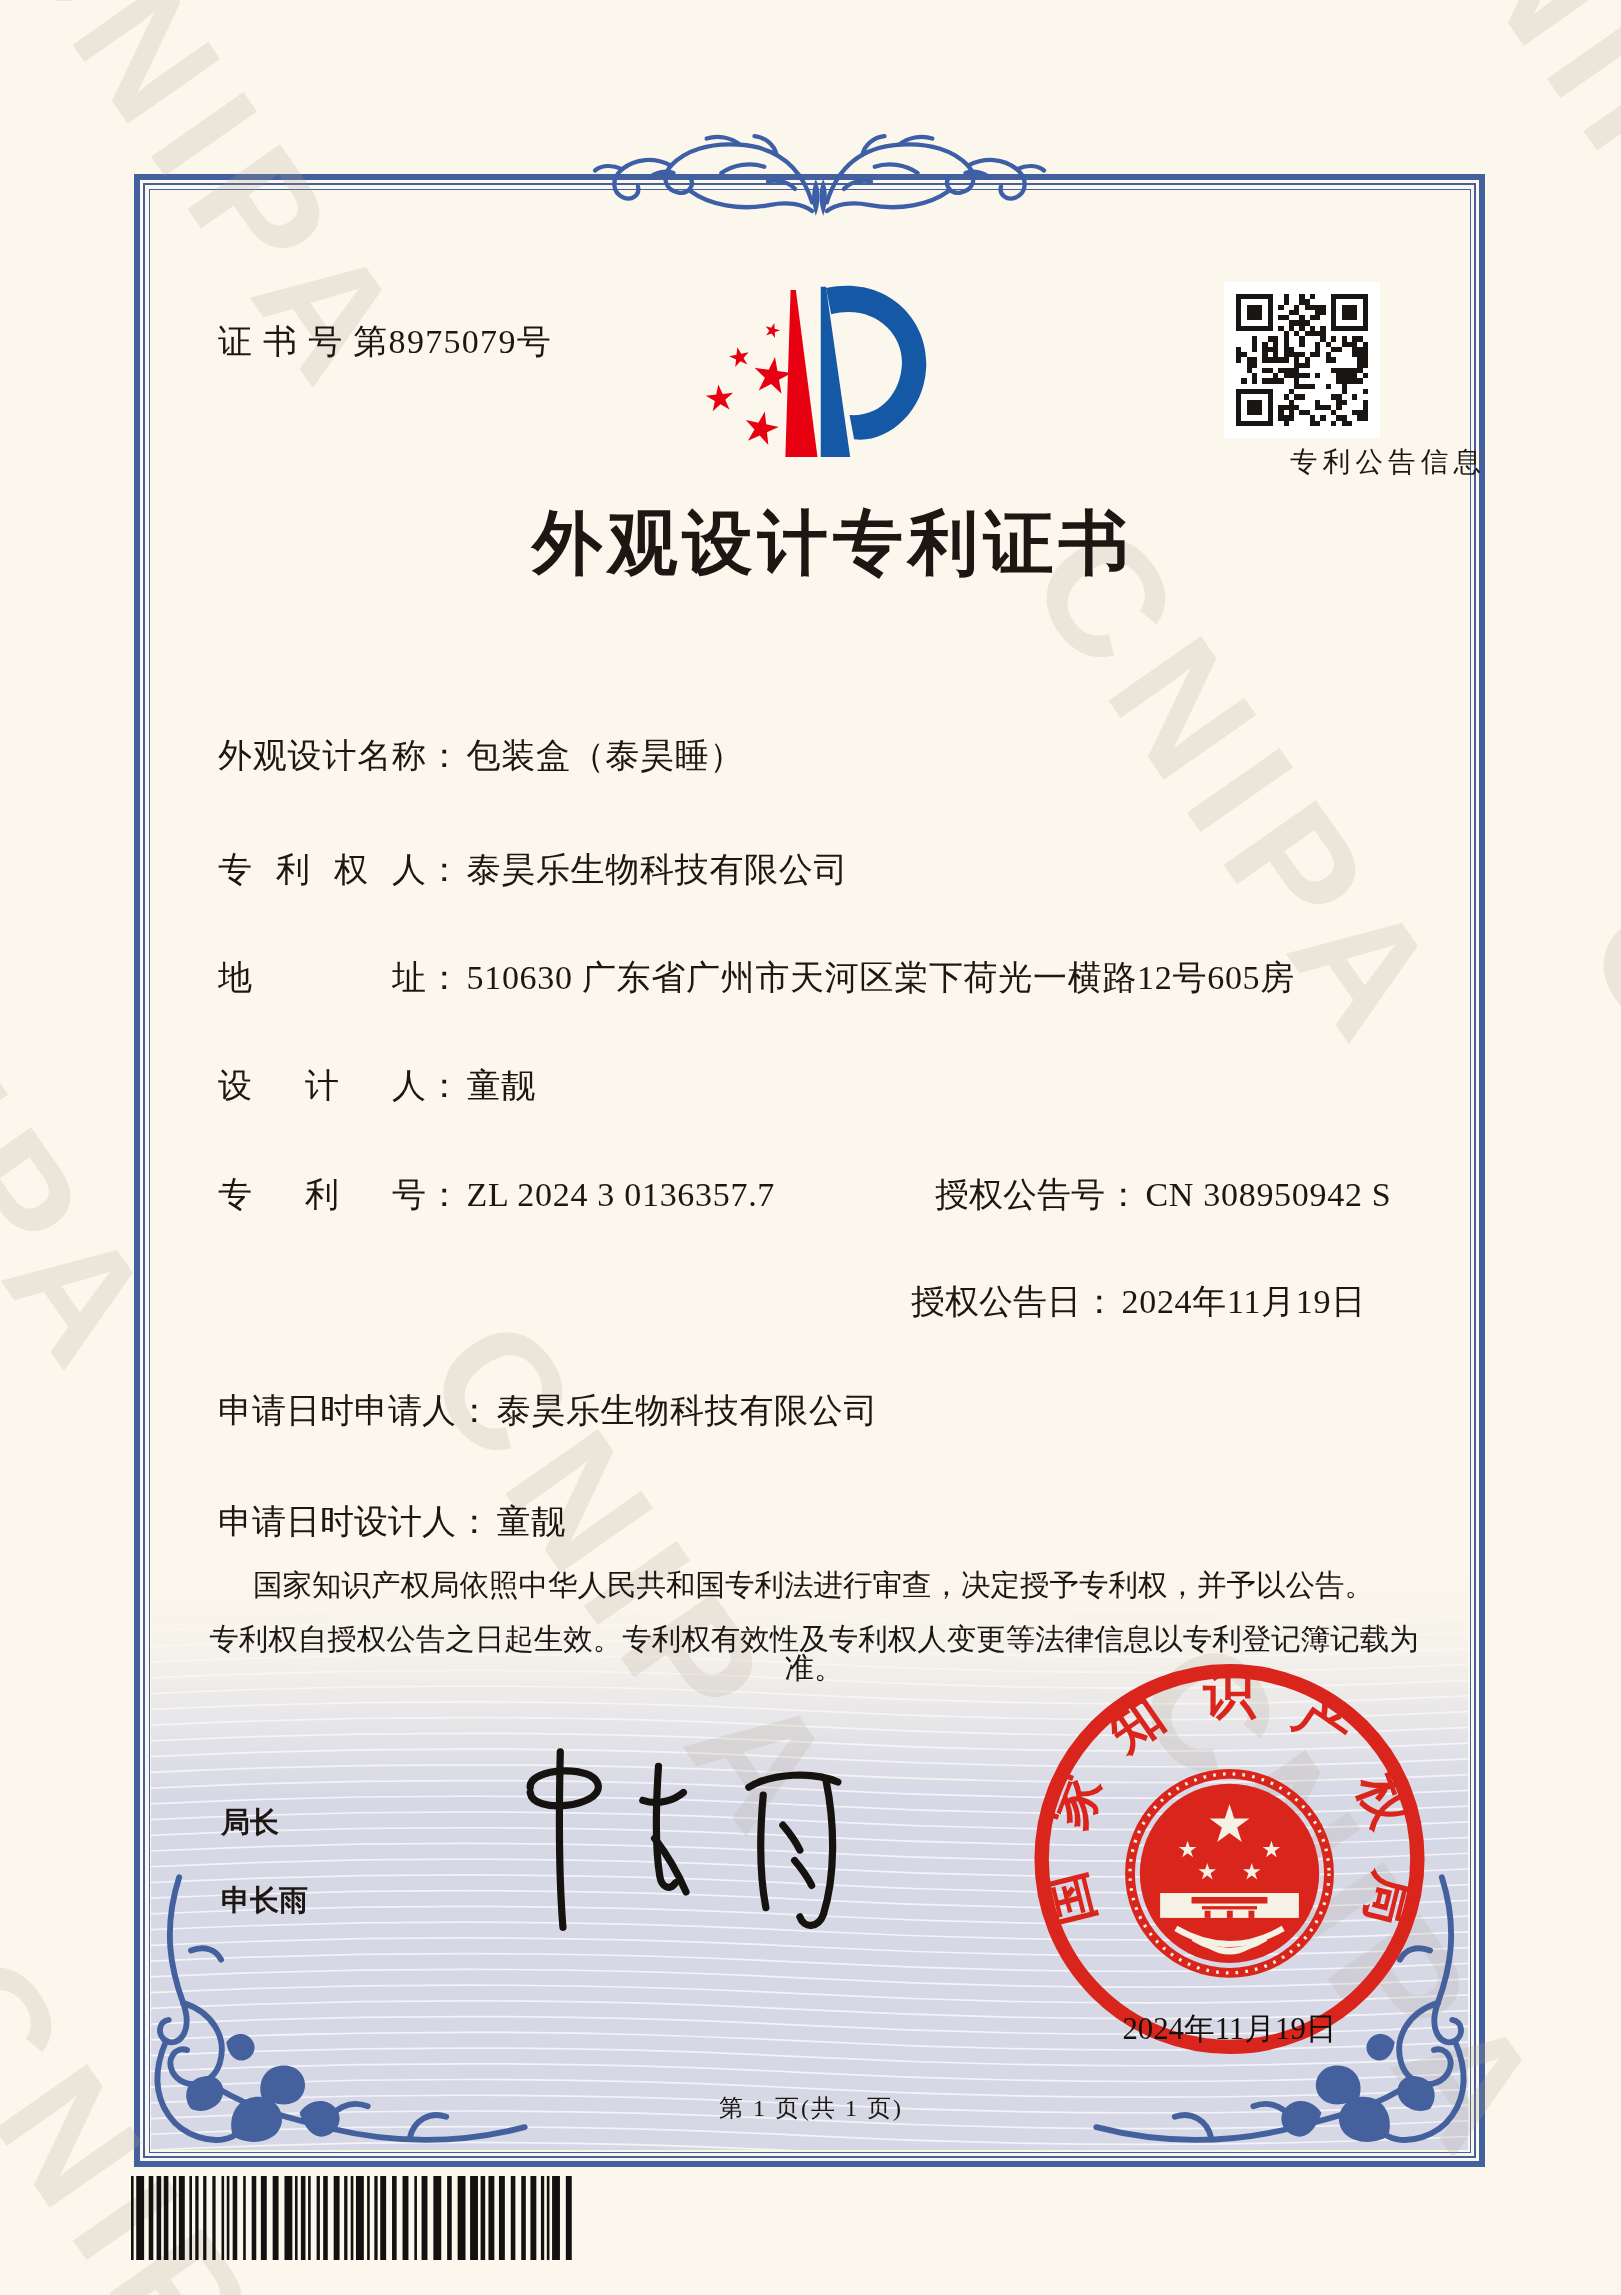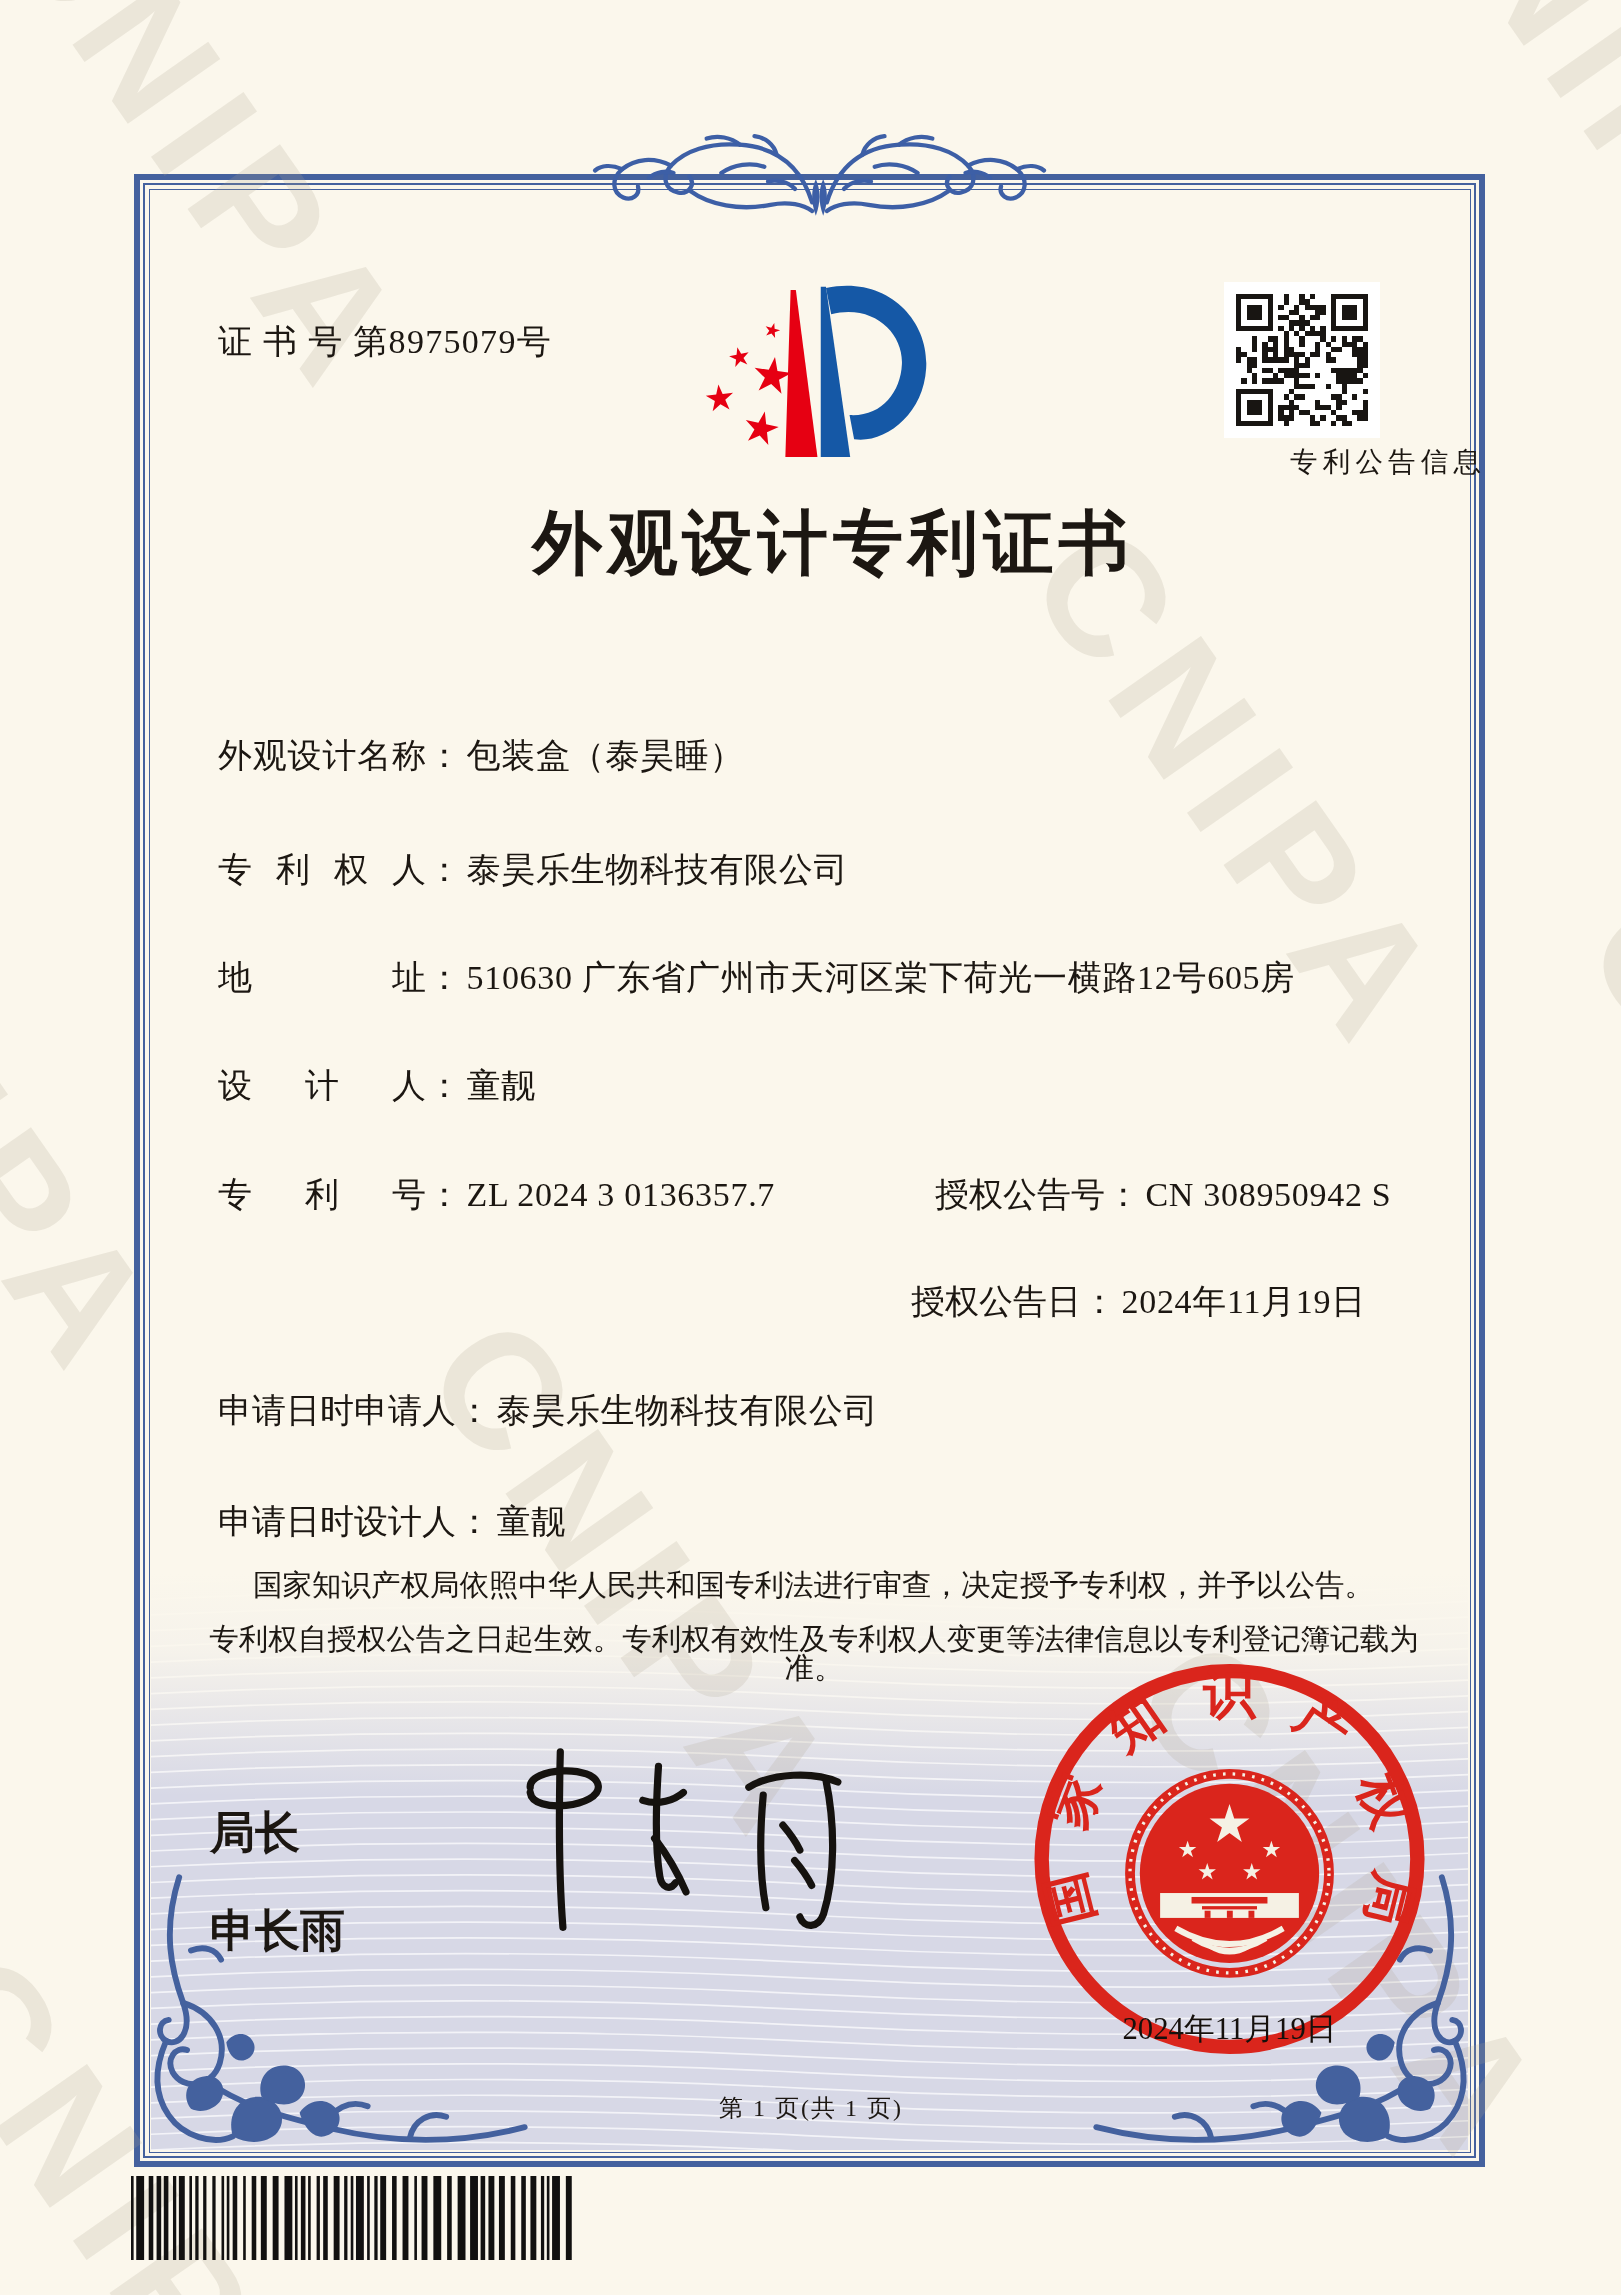--- a/index.html
+++ b/index.html
@@ -76,22 +76,22 @@
   .frow{position:absolute;font-size:34px;z-index:4;white-space:nowrap;}
   .flabel{display:inline-block;vertical-align:top;}
   .flabel.just{width:208px;text-align:justify;text-align-last:justify;}
   .colon{display:inline-block;margin:0 5.2px 0 1.3px;}
   .fvalue{display:inline-block;letter-spacing:0.7px;}
   
   .body-par{position:absolute;left:193px;top:1571px;width:1242px;z-index:4;font-size:29.5px;line-height:1;}
   .body-line1{text-indent:60px;}
   .body-line2{margin-top:24px;text-align:center;}
   
-  .sign-block{position:absolute;left:210px;top:1803px;z-index:4;
-    font-family:Liberation Serif, serif;font-weight:bold;font-size:45px;}
+  .sign-block{position:absolute;left:221px;top:1803px;z-index:4;
+    font-family:Liberation Serif, serif;font-weight:bold;font-size:29px;}
   .sign-name{margin-top:38px;}
   .signature-svg{position:absolute;left:467px;top:1727px;width:400px;height:216px;z-index:5;}
   .seal-svg{position:absolute;left:1020px;top:1643px;width:419px;height:432px;z-index:5;}
   
   .page-footer{
     position:absolute;left:0;right:0;top:2092px;text-align:center;
     font-size:24px;z-index:4;letter-spacing:2px;
   }
   .barcode{position:absolute;left:131px;top:2176px;width:446px;height:84px;z-index:4;}
   .barcode svg{display:block;width:100%;height:100%;}

